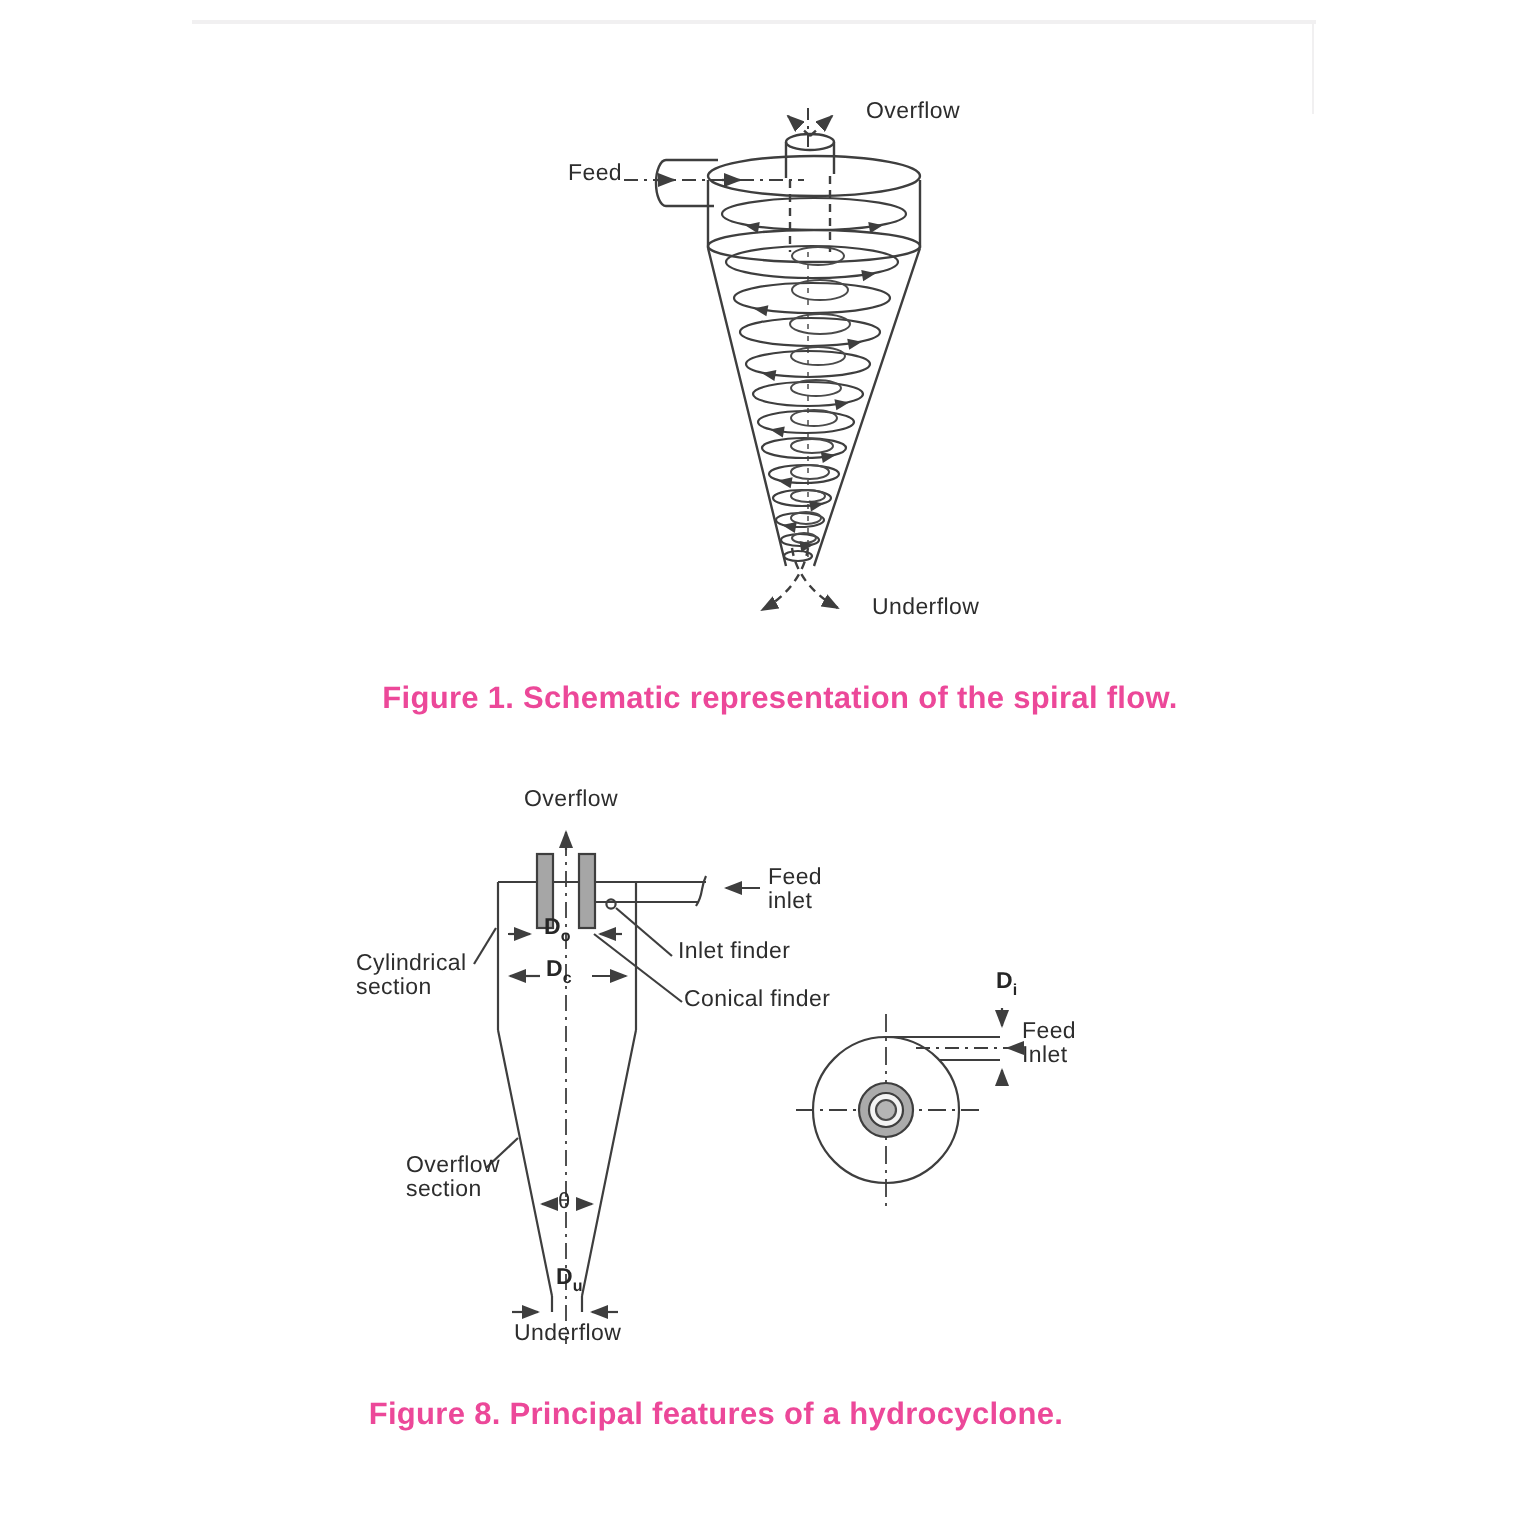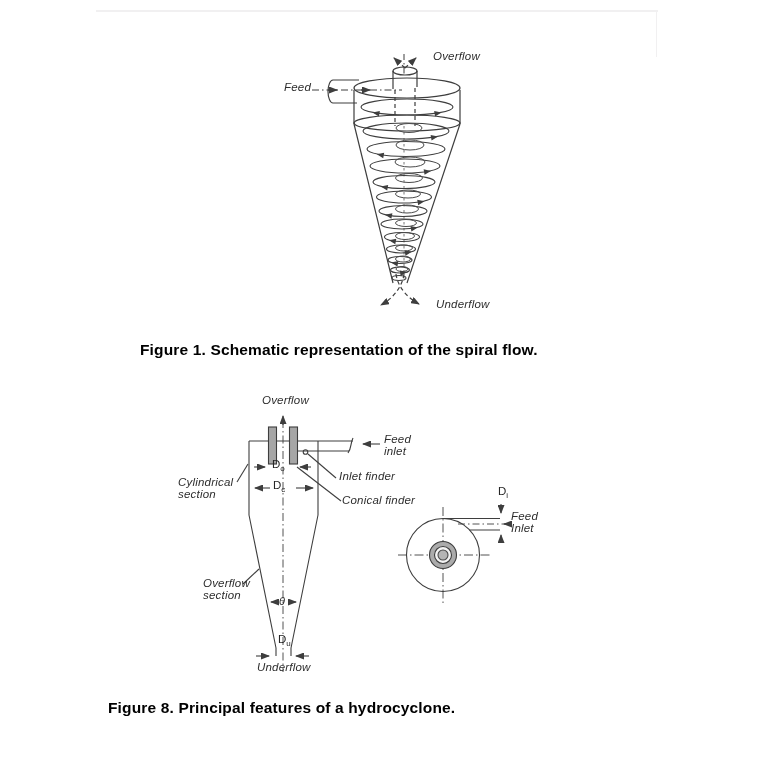--- a/index.html
+++ b/index.html
@@ -4,31 +4,31 @@
 <style>
   html,body{margin:0;padding:0;}
   body{
     width:768px;height:768px;position:relative;background:#ffffff;
     font-family:"Liberation Sans",sans-serif;overflow:hidden;
   }
   .hairline{position:absolute;background:#f1f0f1;}
   svg{position:absolute;left:0;top:0;}
   .label{
     position:absolute;font-size:11.5px;line-height:11px;color:#2d2d2d;
-    white-space:nowrap;letter-spacing:.2px;font-style:italic;
+    white-space:nowrap;letter-spacing:.2px;
   }
   .dim{
     position:absolute;font-size:11.5px;line-height:11px;color:#262626;
-    white-space:nowrap;font-weight:400;
+    white-space:nowrap;font-weight:700;
   }
   .dim sub{font-size:8px;line-height:6px;}
   .theta{font-weight:400;font-size:11px;}
   .caption{
-    position:absolute;font-weight:700;font-size:15.5px;color:#000000;
-    letter-spacing:.15px;text-align:left;white-space:nowrap;
+    position:absolute;font-weight:700;font-size:15.5px;color:#ec4899;
+    letter-spacing:.15px;text-align:center;white-space:nowrap;
   }
 </style>
 </head>
 <body>
 
 <div class="hairline" style="left:96px;top:10px;width:562px;height:2px;"></div>
 <div class="hairline" style="left:656px;top:11px;width:1px;height:46px;"></div>
 
 <svg width="768" height="768" viewBox="0 0 768 768">
   <defs>

